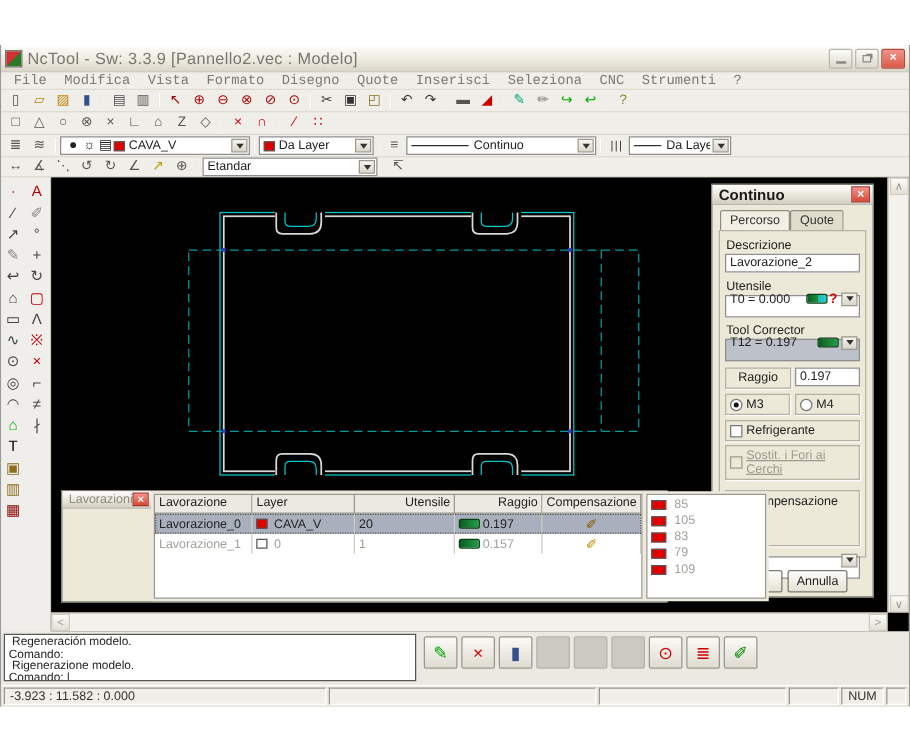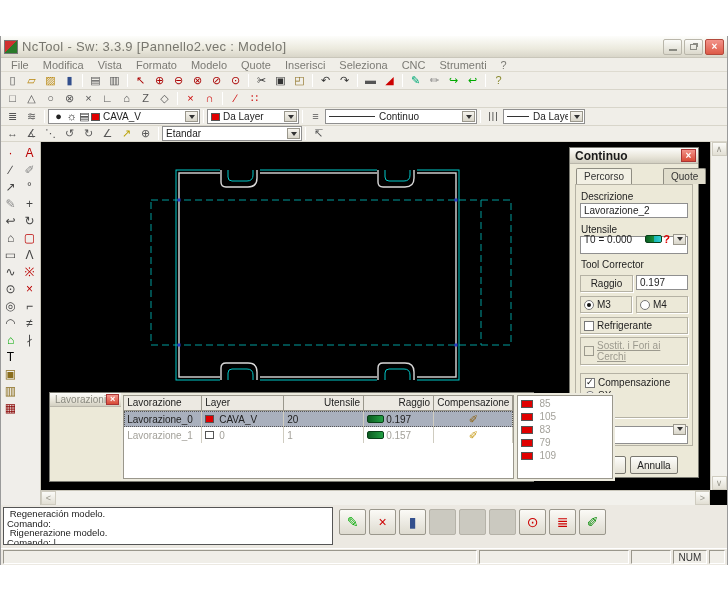--- a/index.html
+++ b/index.html
@@ -13,21 +13,21 @@
   .appicon{width:14px;height:14px;margin-right:4px;position:relative;background:linear-gradient(135deg,#d03030 50%,#2a7a2a 50%);border:1px solid #777;}
   .title-text{flex:1;font-size:13px;color:#78776f;letter-spacing:.3px;white-space:nowrap;overflow:hidden;}
   .winbtns{display:flex;gap:2px;}
   .wbtn{width:19px;height:16px;border:1px solid #b9b6aa;border-radius:2px;background:linear-gradient(#fbfbf8,#dcd9cc);
     display:flex;align-items:center;justify-content:center;font-size:10px;color:#8a8a82;line-height:1;}
   .wbtn.close{background:linear-gradient(#f2938a,#dd5a47);color:#fff;border-color:#b2493c;font-weight:bold;}
   .restore-glyph{width:7px;height:6px;border:1px solid #8a8a82;box-shadow:2px -2px 0 -1px #8a8a82;}
   .min-glyph{width:8px;height:2px;background:#8a8a82;margin-top:7px;}
   
   .menubar{height:14px;display:flex;align-items:center;gap:2px;padding:0 4px;background:#f0eee8;border-bottom:1px solid #dedbd0;}
-  .menu-item{padding:0 6px;color:#7b7a74;}
+  .menu-item{padding:0 6px;color:#7b7a74;font-family:Liberation Mono, monospace;}
   
   .tb{display:flex;align-items:center;height:18px;padding:1px 2px;background:#f0eee8;border-bottom:1px solid #d8d5ca;}
   .ti{width:19px;height:15px;display:flex;align-items:center;justify-content:center;font-size:11px;line-height:1;
     border:1px solid transparent;}
   .sep{width:1px;height:13px;background:#c2bfb4;border-right:1px solid #fff;margin:0 3px;}
   .combo{display:flex;align-items:center;height:15px;background:#fff;border:1px solid #8f8f8f;padding:0 1px 0 3px;}
   .combo .ctext{flex:1;font-size:10px;color:#222;white-space:nowrap;overflow:hidden;}
   .drop{width:13px;height:11px;background:linear-gradient(#f6f4ee,#d9d6ca);border:1px solid #9a978c;display:flex;align-items:center;justify-content:center;margin-left:2px;}
   .drop i{display:block;width:0;height:0;border-left:3px solid transparent;border-right:3px solid transparent;border-top:4px solid #333;}
   .swatch{display:inline-block;width:9px;height:8px;border:1px solid #555;margin-right:3px;flex:none;}
@@ -43,21 +43,21 @@
   .vsb{position:absolute;right:0;top:0;bottom:15px;width:17px;background:#f2f1ec;border-left:1px solid #c9c6ba;display:flex;flex-direction:column;justify-content:space-between;align-items:center;}
   .hsb{position:absolute;left:0;bottom:0;right:17px;height:15px;background:#f2f1ec;border-top:1px solid #c9c6ba;display:flex;justify-content:space-between;align-items:center;}
   .sbtn{width:15px;height:14px;display:flex;align-items:center;justify-content:center;color:#9a988e;font-size:9px;background:linear-gradient(#fbfbf8,#e2dfd4);border:1px solid #cfccc0;}
   
   .dlg{position:absolute;background:#ece9d8;border:1px solid #7a7a72;box-shadow:2px 2px 4px rgba(0,0,0,.6);}
   .dlg-title{height:16px;background:linear-gradient(#fdfdfb,#e7e4d8 60%,#d2cfc1);display:flex;align-items:center;padding:0 2px 0 5px;border-bottom:1px solid #b9b6aa;}
   .dlg-title .t{flex:1;font-weight:bold;font-size:12px;color:#1a1a1a;}
   .xbtn{width:15px;height:13px;background:linear-gradient(#f2938a,#d84a36);border:1px solid #a33;color:#fff;font-weight:bold;
     display:flex;align-items:center;justify-content:center;font-size:10px;line-height:1;}
   .continuo{left:528px;top:5px;width:130px;height:331px;}
-  .tabs{display:flex;padding:4px 6px 0 6px;gap:31px;}
+  .tabs{display:flex;padding:4px 6px 0 6px;}
   .tab{padding:2px 7px;font-size:10px;border:1px solid #8f8d82;border-bottom:none;background:#e0ddcc;color:#333;border-radius:2px 2px 0 0;}
   .tab.on{background:#f2f0e4;position:relative;top:0;font-weight:normal;z-index:2;}
   .tabpane{margin:0 5px 4px 5px;border:1px solid #b5b2a4;background:#ece9d8;padding:4px 4px 6px 4px;height:262px;}
   .lbl{font-size:10px;color:#222;margin:2px 0 1px 1px;}
   .inp{height:15px;background:#fff;border:1px solid #8f8f8f;font-size:10px;padding:0 3px;display:flex;align-items:center;}
   .combo2{display:flex;align-items:center;height:18px;border:1px solid #8f8f8f;background:#fff;padding:0 1px 12px 3px;margin-bottom:2px;}
   .combo2 .ctext{flex:1;font-size:10px;}
   .combo2.sel{background:#bdc1c9;}
   .tool-chip{display:inline-block;width:17px;height:8px;border-radius:2px;flex:none;
     background:linear-gradient(90deg,#0d5c22 0%,#18913a 55%,#18b5b5 55%,#30d0d0 100%);border:1px solid #084018;}
@@ -123,21 +123,21 @@
       <span class="wbtn close">×</span>
     </span>
   </div>
 
   <div class="menubar">
 
   <span class="menu-item">File</span>
       <span class="menu-item">Modifica</span>
       <span class="menu-item">Vista</span>
       <span class="menu-item">Formato</span>
-      <span class="menu-item">Modelo</span>
+      <span class="menu-item">Disegno</span>
       <span class="menu-item">Quote</span>
       <span class="menu-item">Inserisci</span>
       <span class="menu-item">Seleziona</span>
       <span class="menu-item">CNC</span>
       <span class="menu-item">Strumenti</span>
       <span class="menu-item">?</span>
     </div>
 
   <div class="tb">
 
@@ -361,20 +361,27 @@
           <div class="lbl" style="margin-top:6px">Utensile</div>
           <div class="combo2">
             <span class="ctext">T0 = 0.000</span>
             <span class="tool-chip"></span>
             <span class="qmark">?</span>
             <span class="drop">
                 <i></i>
               </span>
           </div>
           <div class="lbl" style="margin-top:5px">Tool Corrector</div>
+          <div class="combo2 sel">
+            <span class="ctext">T12 = 0.197</span>
+            <span class="tool-chip full"></span>
+            <span class="drop">
+                <i></i>
+              </span>
+          </div>
           <div class="raggio-row">
             <span class="raggio-lbl etched">Raggio</span>
             <span class="inp raggio-val">0.197</span>
           </div>
           <div class="mrow">
             <span class="mbox etched">
               <span class="radio on"></span>
               <span>M3</span>
             </span>
             <span class="mbox etched">
@@ -517,19 +524,20 @@
         <span class="bigbtn blank"></span>
         <span class="bigbtn blank"></span>
         <span class="bigbtn blank"></span>
         <span class="bigbtn" style="color: rgb(204, 0, 0);">⊙</span>
         <span class="bigbtn" style="color: rgb(204, 0, 0);">≣</span>
         <span class="bigbtn" style="color: rgb(0, 136, 0);">✐</span>
       </div>
   </div>
 
   <div class="statusbar">
+    <span class="spanel" style="width:258px">-3.923 : 11.582 : 0.000</span>
     <span class="spanel" style="flex:1"></span>
     <span class="spanel" style="width:150px"></span>
     <span class="spanel" style="width:40px"></span>
     <span class="spanel" style="width:34px;justify-content:center">NUM</span>
     <span class="spanel" style="width:16px"></span>
   </div>
 </div>
 
 </body></html>

